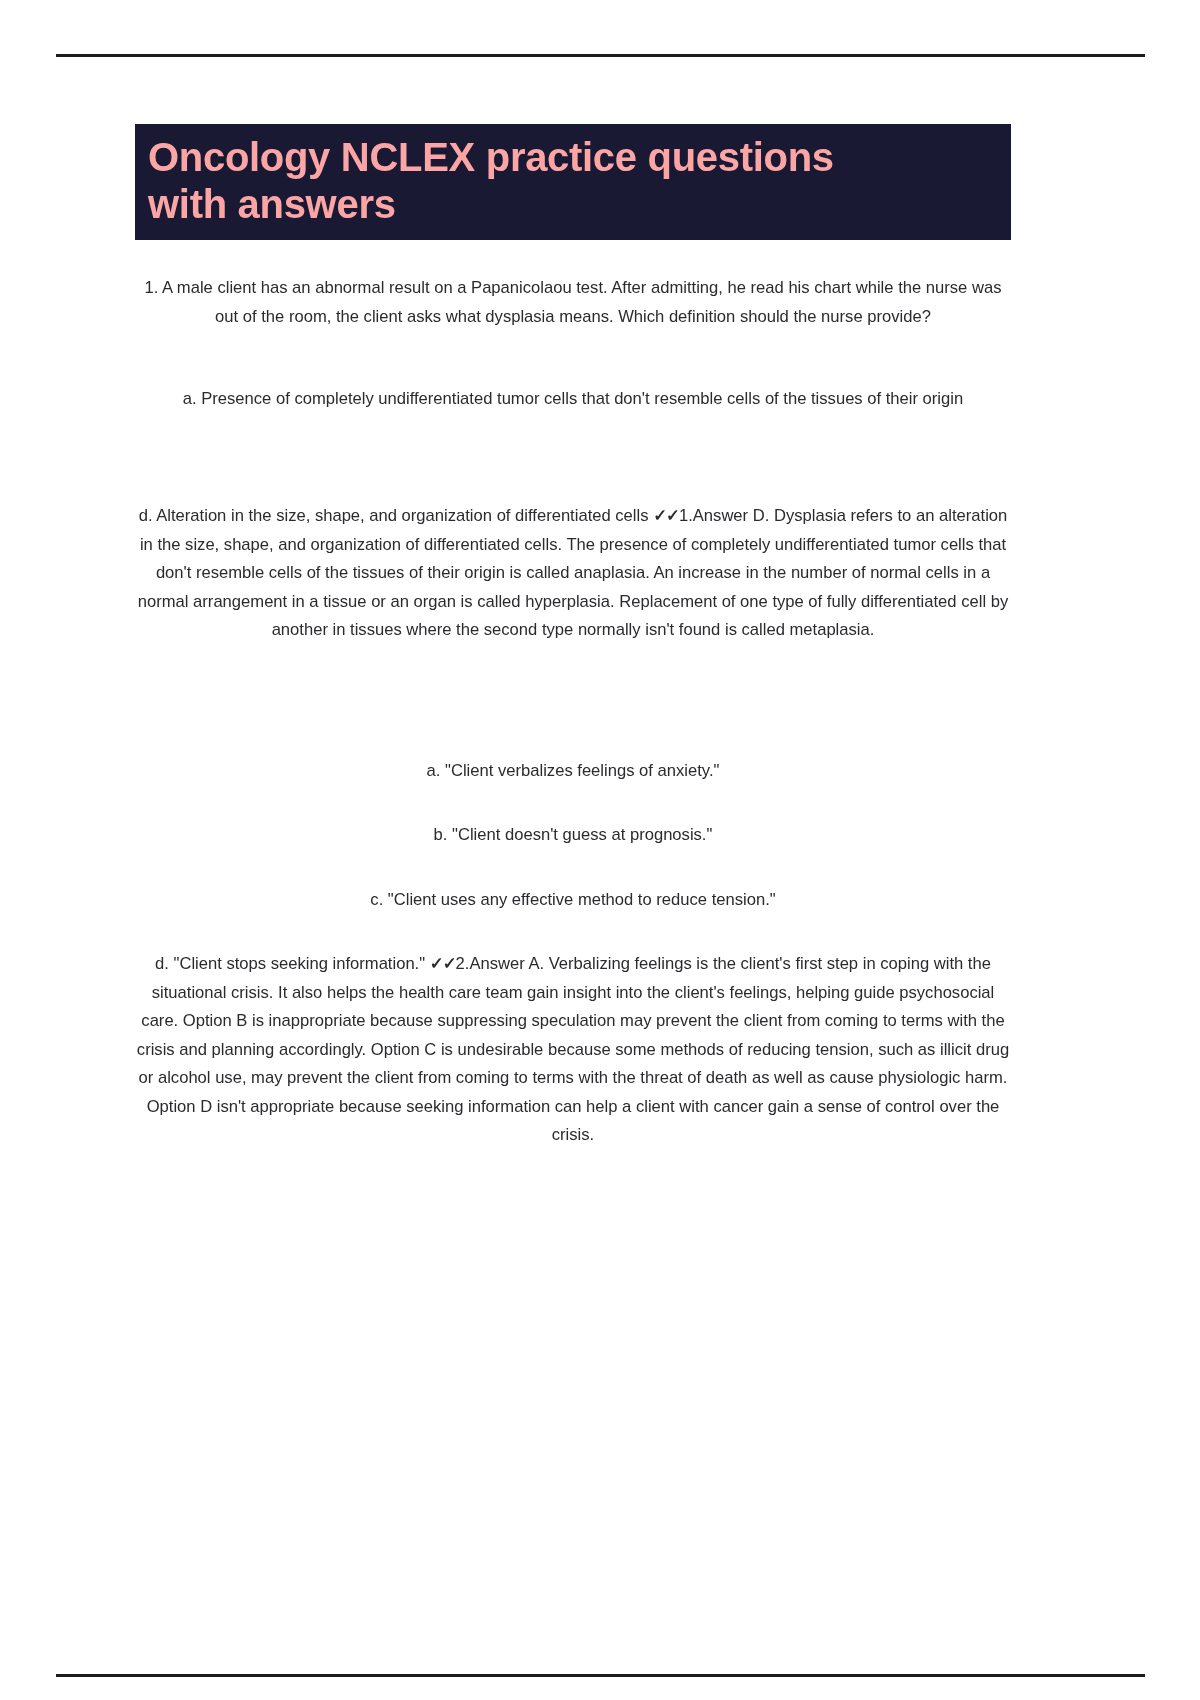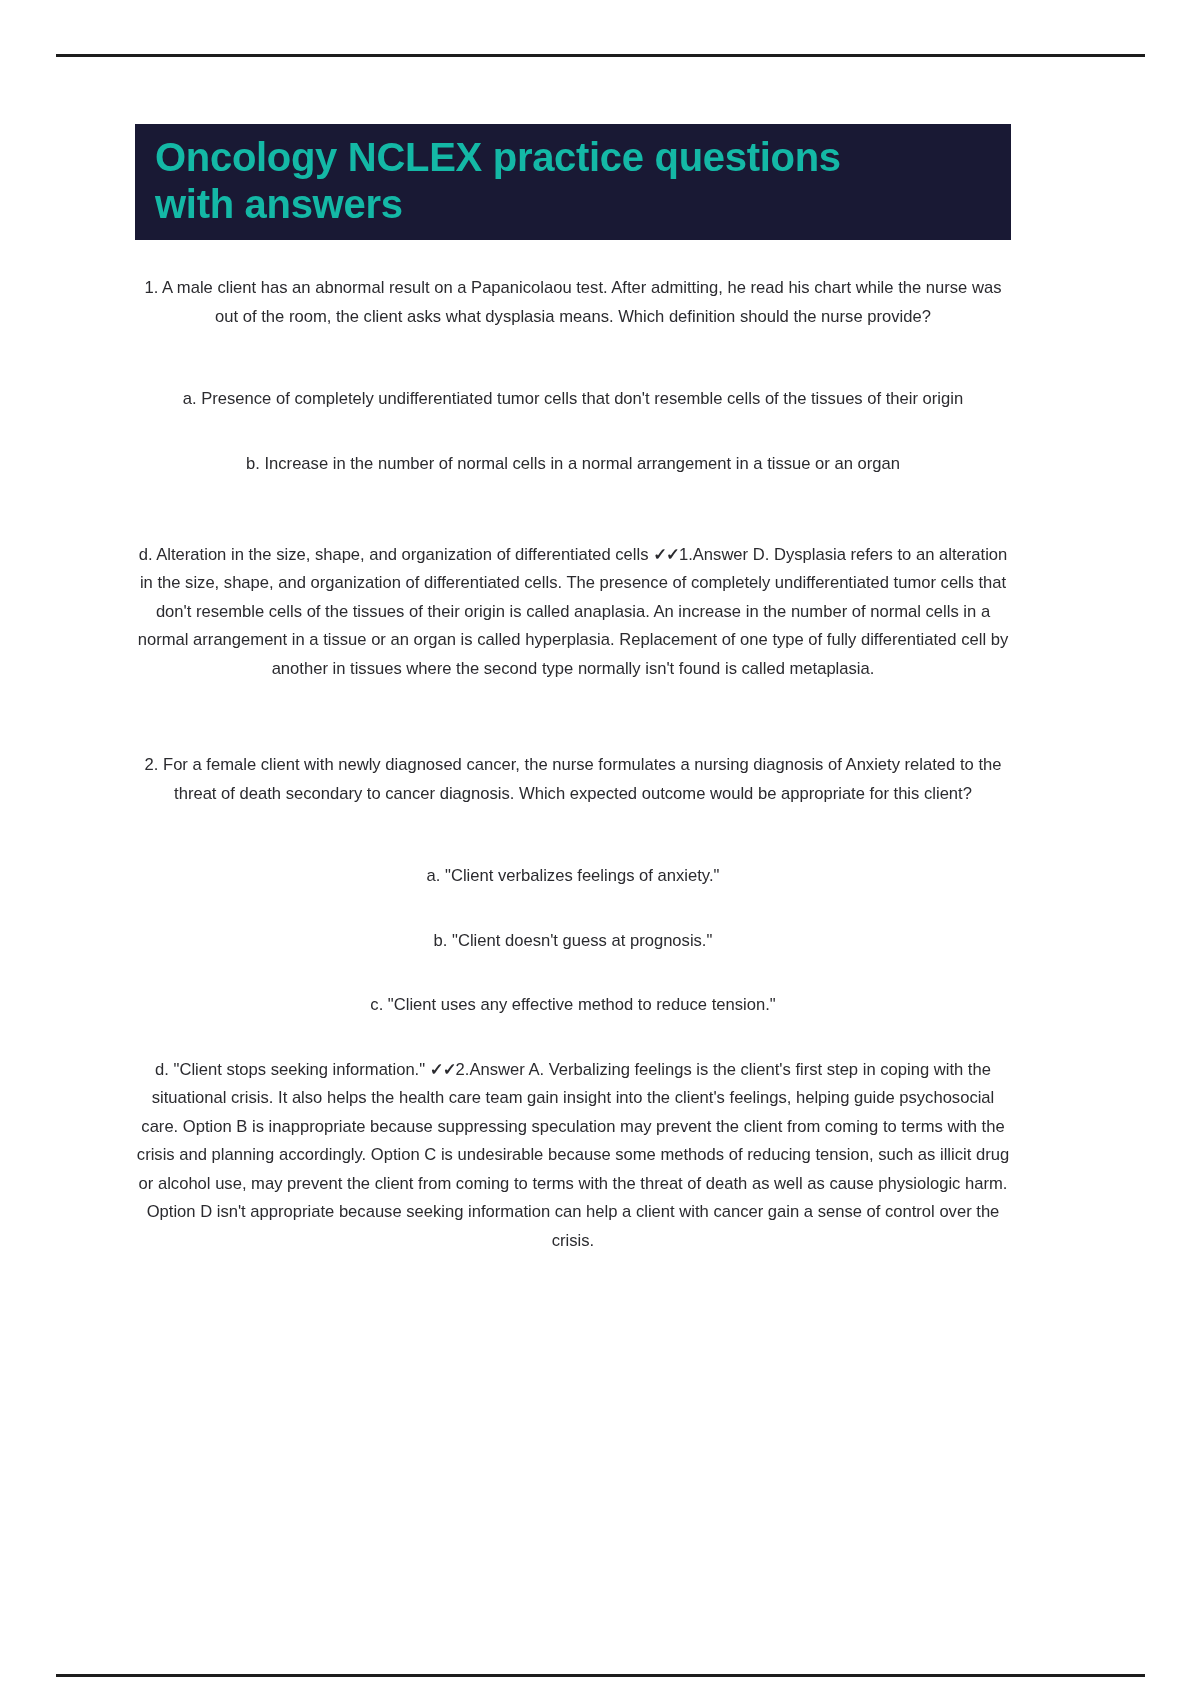--- a/index.html
+++ b/index.html
@@ -32,22 +32,22 @@
 
   .content {
     position: absolute;
     left: 135px;
     top: 124px;
     width: 876px;
   }
 
   .title-banner {
     background: #191934;
-    color: #14b8a6;
-    padding: 10px 8px 12px 20px;
+    color: #fca5a5;
+    padding: 10px 8px 12px 13px;
     box-sizing: border-box;
     width: 876px;
   }
   .title-banner .title-text {
     display: block;
     font-family: "Liberation Sans", sans-serif;
     font-weight: bold;
     font-size: 40px;
     line-height: 1.18;
     letter-spacing: -0.3px;
@@ -89,30 +89,28 @@
 with answers</span>
     </div>
 
     <div class="body-block">
 
       <div>
         <p class="para">1. A male client has an abnormal result on a Papanicolaou test. After admitting, he read his chart while the nurse was out of the room, the client asks what dysplasia means. Which definition should the nurse provide?</p>
         <div class="gap-md"></div>
         <p class="para">a. Presence of completely undifferentiated tumor cells that don't resemble cells of the tissues of their origin</p>
         <div class="gap-sm"></div>
-        <p class="para">b. Increase in the number of normal cells in a normal arrangement in a tissue or an organ</p>
         <div class="gap-sm"></div>
         <div class="gap-sm"></div>
         <p class="para"><span>d. Alteration in the size, shape, and organization of differentiated cells </span><span class="check">✓✓</span><span>1.Answer D. Dysplasia refers to an alteration in the size, shape, and organization of differentiated cells. The presence of completely undifferentiated tumor cells that don't resemble cells of the tissues of their origin is called anaplasia. An increase in the number of normal cells in a normal arrangement in a tissue or an organ is called hyperplasia. Replacement of one type of fully differentiated cell by another in tissues where the second type normally isn't found is called metaplasia.</span></p>
       </div>
 
       <div class="gap-lg"></div>
 
       <div>
-        <p class="para">2. For a female client with newly diagnosed cancer, the nurse formulates a nursing diagnosis of Anxiety related to the threat of death secondary to cancer diagnosis. Which expected outcome would be appropriate for this client?</p>
         <div class="gap-md"></div>
         <p class="para">a. "Client verbalizes feelings of anxiety."</p>
         <div class="gap-sm"></div>
         <p class="para">b. "Client doesn't guess at prognosis."</p>
         <div class="gap-sm"></div>
         <p class="para">c. "Client uses any effective method to reduce tension."</p>
         <div class="gap-sm"></div>
         <p class="para"><span>d. "Client stops seeking information." </span><span class="check">✓✓</span><span>2.Answer A. Verbalizing feelings is the client's first step in coping with the situational crisis. It also helps the health care team gain insight into the client's feelings, helping guide psychosocial care. Option B is inappropriate because suppressing speculation may prevent the client from coming to terms with the crisis and planning accordingly. Option C is undesirable because some methods of reducing tension, such as illicit drug or alcohol use, may prevent the client from coming to terms with the threat of death as well as cause physiologic harm. Option D isn't appropriate because seeking information can help a client with cancer gain a sense of control over the crisis.</span></p>
       </div>
 

